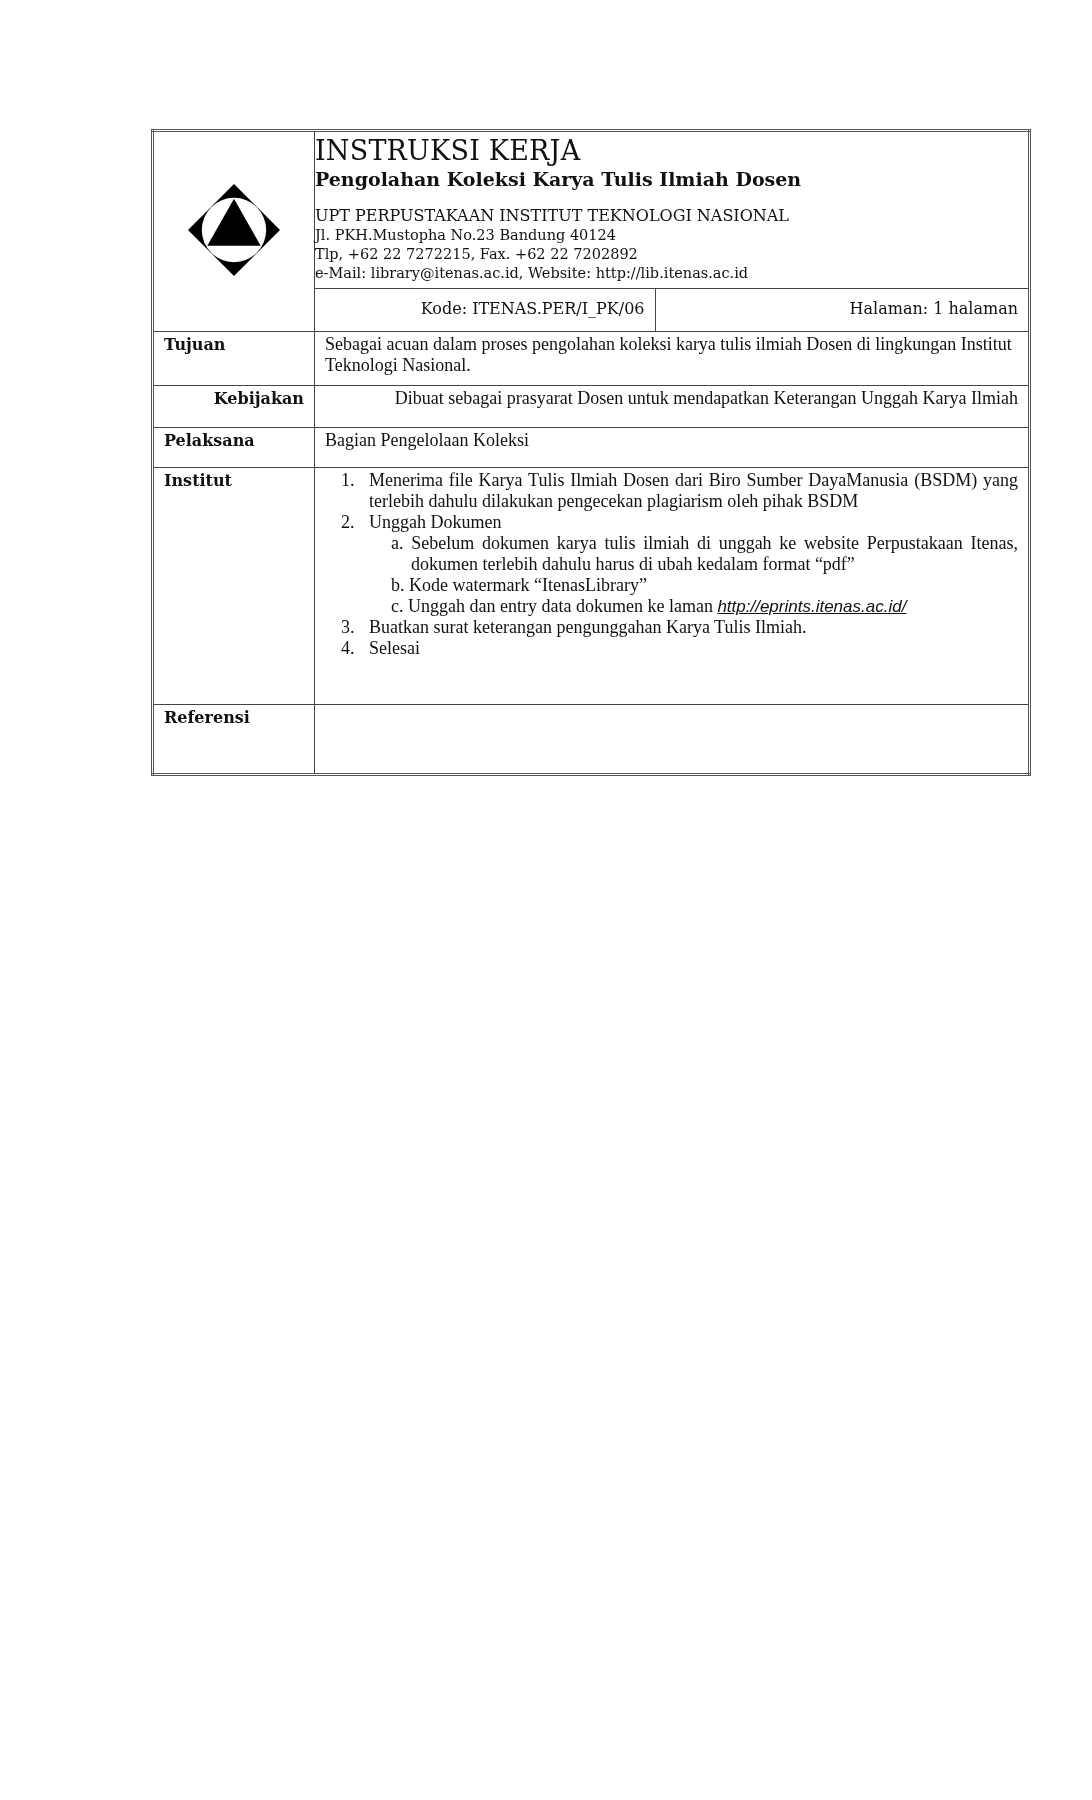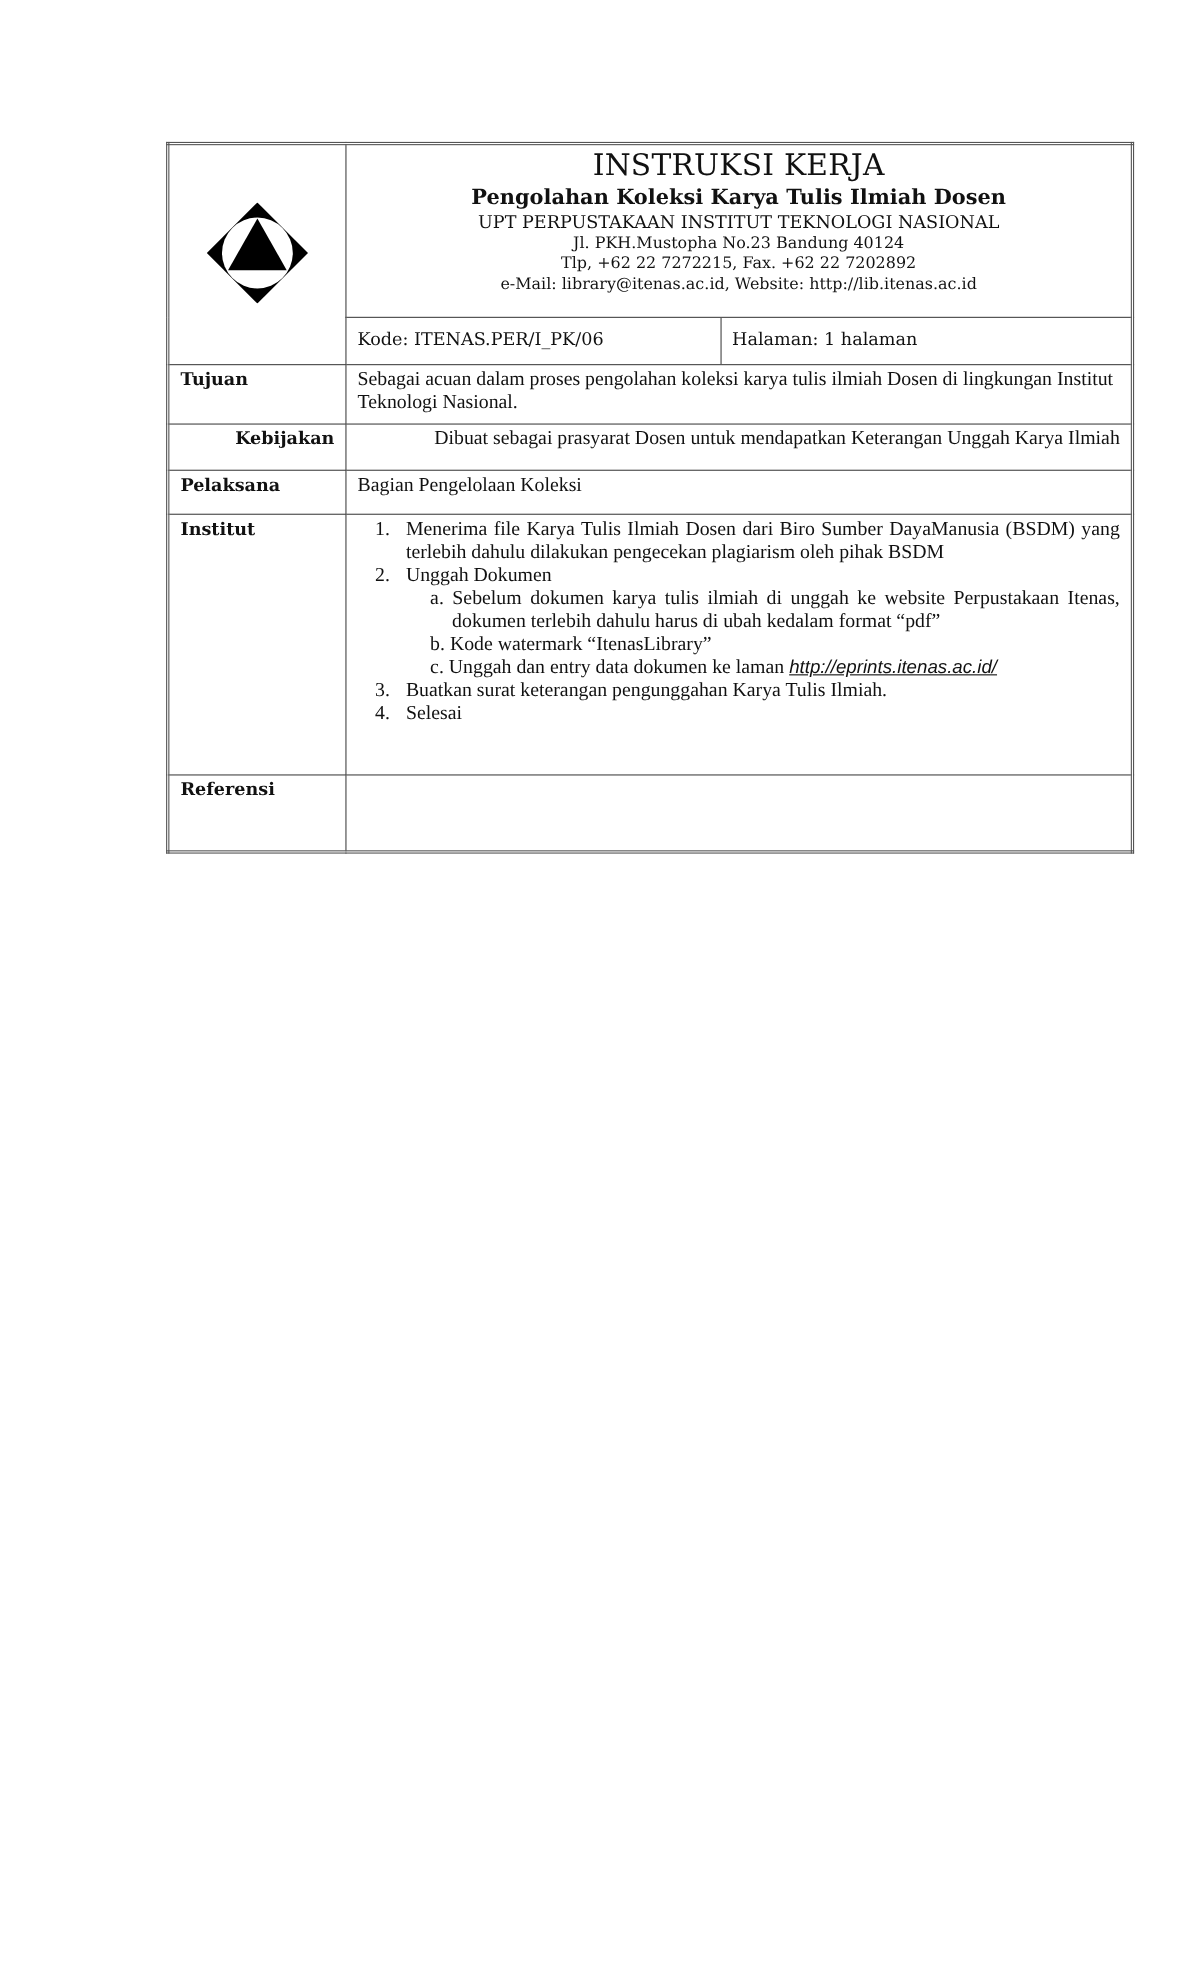--- a/index.html
+++ b/index.html
@@ -4,27 +4,27 @@
   <style>
     html, body { margin: 0; padding: 0; background: #ffffff; }
     body { width: 1092px; height: 1800px; position: relative; font-family: "DejaVu Serif", serif; color: #111; }
     .doc-table {
       position: absolute; left: 151px; top: 129px; width: 880px; height: 641px;
       border: 3px double #555; box-sizing: border-box;
       border-collapse: collapse;
     }
     .doc-table td { border: 1px solid #444; vertical-align: top; padding: 0; }
     .logo-cell { width: 160px; vertical-align: middle !important; text-align: center; }
-    .head-cell { text-align: center; padding-top: 4px !important; height: 158px; box-sizing: border-box; }
+    .head-cell { text-align: left; padding-top: 4px !important; height: 158px; box-sizing: border-box; }
     .title { font-family: "DejaVu Serif", serif; font-size: 27px; line-height: 30px; font-weight: normal; letter-spacing: 0.2px; }
-    .subtitle { font-family: "DejaVu Serif", serif; font-size: 19px; font-weight: bold; line-height: 26px; }
+    .subtitle { font-family: "DejaVu Serif", serif; font-size: 19px; font-weight: bold; line-height: 26px; margin-bottom: 14px; }
     .org { font-size: 16px; line-height: 20px; }
     .addr { font-size: 14.5px; line-height: 19px; }
     .meta-row td { height: 42px; }
-    .meta-cell { font-size: 16px; padding: 10px 10px 0 10px !important; box-sizing: border-box; }
+    .meta-cell { font-size: 16px; padding: 10px 10px 0 10px !important; box-sizing: border-box; text-align: right; }
     .label-cell { font-weight: bold; font-size: 16px; padding: 3px 10px 0 10px !important; width: 160px; box-sizing: border-box; margin-top: 45px; }
     .content-cell { font-family: "Liberation Serif", serif; font-size: 18px; line-height: 21px; padding: 2px 10px 4px 10px !important; box-sizing: border-box; margin-top: 32px; }
     .inner-table { width: 100%; border-collapse: collapse; height: 100%; }
     .inner-table td { border: none; }
     .kode-cell { border-right: 1px solid #444 !important; width: 340px; }
     ol.steps { margin: 0; padding-left: 34px; }
     ol.steps > li { padding-left: 10px; text-align: justify; }
     ol.sub { margin: 0; padding-left: 22px; list-style: none; }
     ol.sub li { text-align: justify; padding-left: 20px; text-indent: -20px; }
     .link { text-decoration: underline; font-family: "Liberation Sans", sans-serif; font-size: 17px; font-style: italic; }

